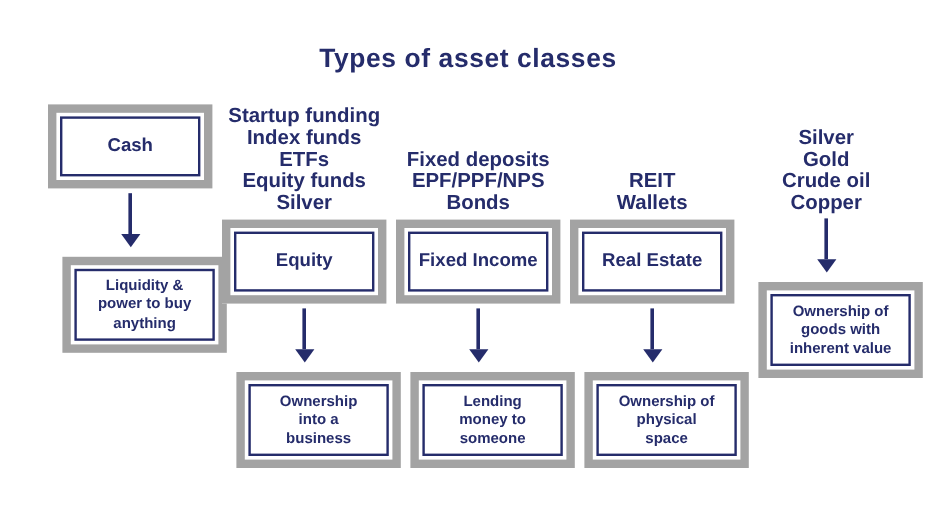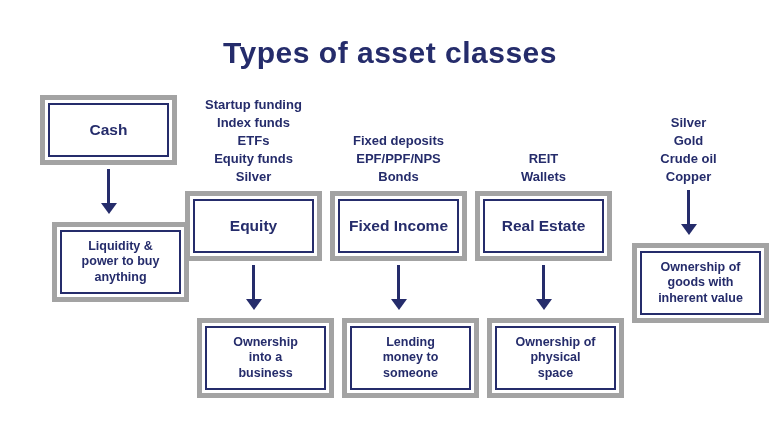--- a/index.html
+++ b/index.html
@@ -9,21 +9,21 @@
     font-family:"Liberation Sans", sans-serif;
     font-weight:bold;
     color:#252c6b;
     position:relative;
     overflow:hidden;
   }
   .title{
     margin:0;
     padding-top:36px;
     text-align:center;
-    font-size:30px;
+    font-size:22px;
     letter-spacing:.5px;
     color:#252c6b;
   }
   .cols{
     display:flex;
     gap:8px;
     padding:0 27px 0 40px;
     margin-top:20px;
   }
   .col{
@@ -33,25 +33,25 @@
     flex-direction:column;
     align-items:center;
   }
   .examples{
     height:96px;
     width:100%;
     display:flex;
     flex-direction:column;
     justify-content:flex-end;
     text-align:center;
-    font-size:13px;
+    font-size:17px;
     line-height:18px;
   }
   .box{
-    border:5px solid #a3a3a3;
+    border:7px solid #a3a3a3;
     padding:3px;
     width:100%;
     box-sizing:border-box;
     margin-top:5px;
     display:flex;
     background:#ffffff;
   }
   .box-inner{
     border:2px solid #252c6b;
     flex:1;

